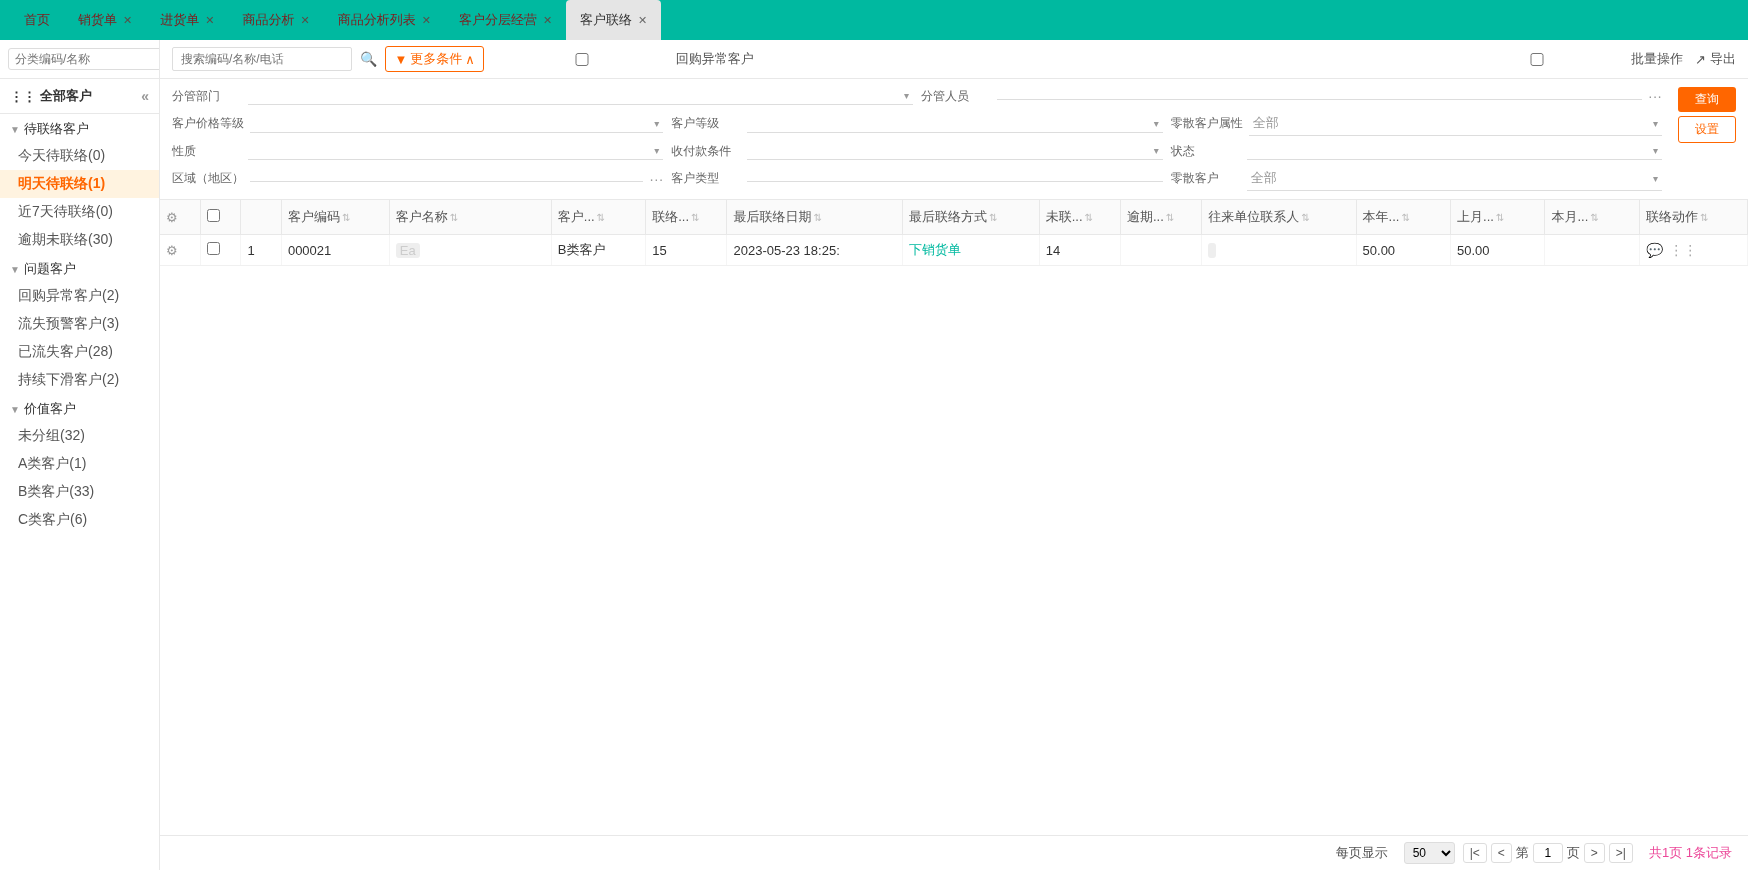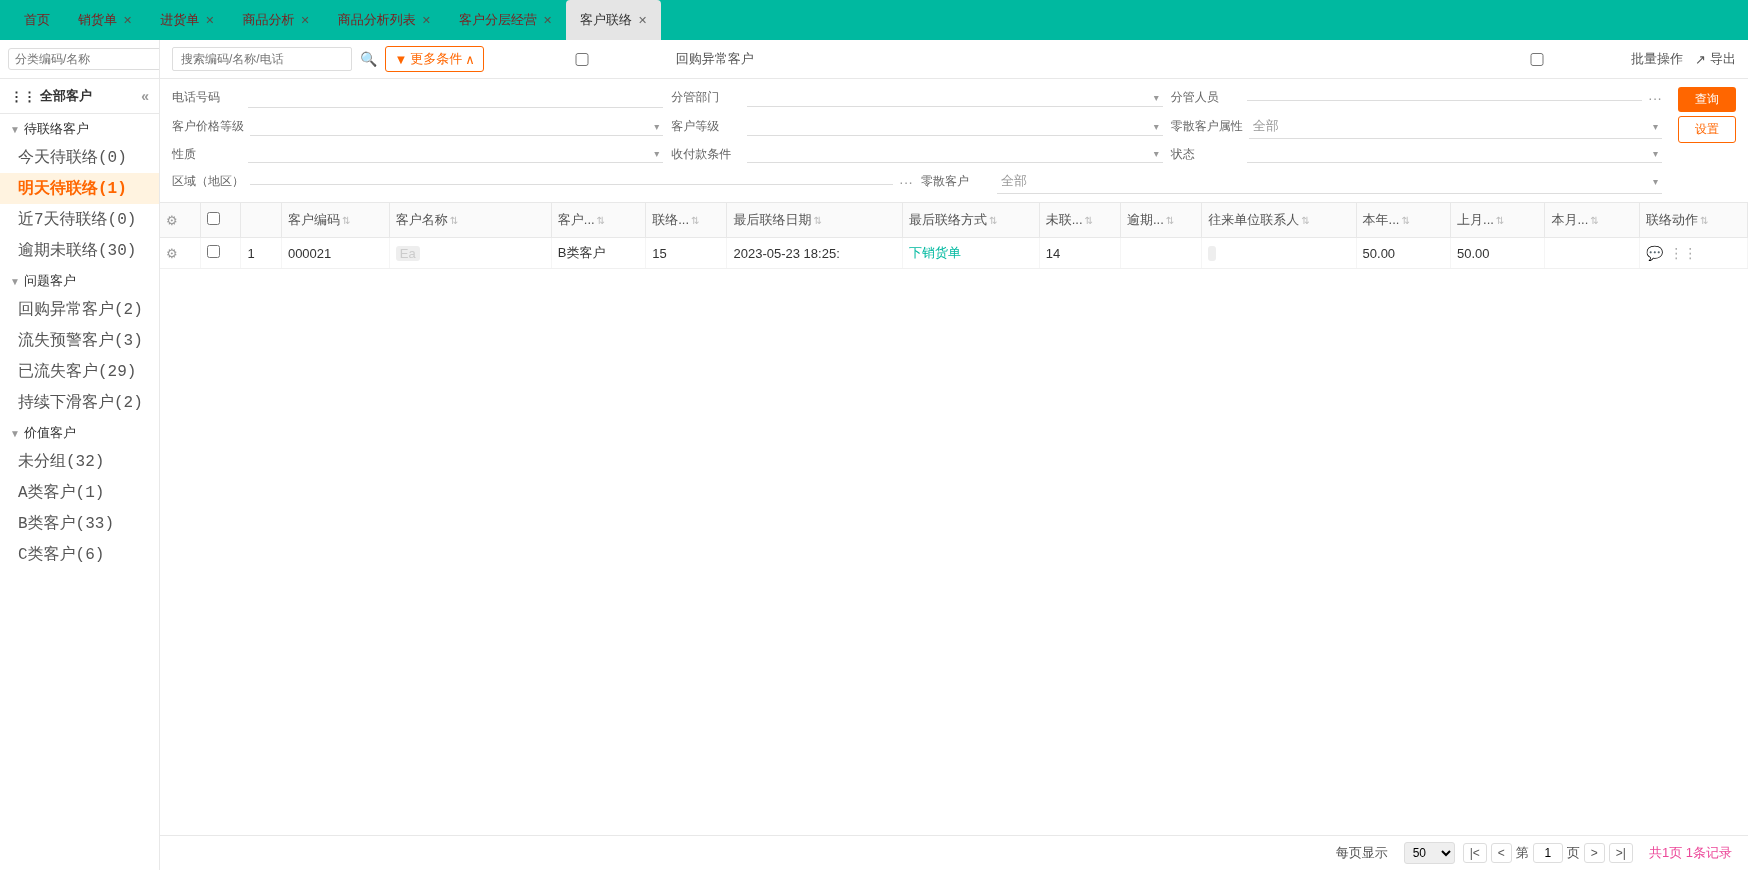--- a/index.html
+++ b/index.html
@@ -86,22 +86,21 @@
       gap: 4px;
     }
     .sidebar-section-title .arrow {
       font-size: 10px;
       color: #999;
     }
     .sidebar-item {
       padding: 5px 10px 5px 18px;
       color: #555;
       cursor: pointer;
-      font-size: 16px;
-      font-family: Liberation Mono, monospace;
+      font-size: 14px;
     }
     .sidebar-item.active { background: #fff3e0; color: #f60; font-weight: bold; }
 
     
     .content {
       flex: 1;
       display: flex;
       flex-direction: column;
       overflow: hidden;
       background: #f5f5f5;
@@ -364,21 +363,21 @@
 
     <div id="sidebar-sections">
         <div class="sidebar-section-title"><span class="arrow">▼</span> 待联络客户</div>
         <div class="sidebar-item">今天待联络(0)</div>
         <div class="sidebar-item active">明天待联络(1)</div>
         <div class="sidebar-item">近7天待联络(0)</div>
         <div class="sidebar-item">逾期未联络(30)</div>
         <div class="sidebar-section-title"><span class="arrow">▼</span> 问题客户</div>
         <div class="sidebar-item">回购异常客户(2)</div>
         <div class="sidebar-item">流失预警客户(3)</div>
-        <div class="sidebar-item">已流失客户(29)</div>
+        <div class="sidebar-item">已流失客户(28)</div>
         <div class="sidebar-item">持续下滑客户(2)</div>
         <div class="sidebar-section-title"><span class="arrow">▼</span> 价值客户</div>
         <div class="sidebar-item">未分组(32)</div>
         <div class="sidebar-item">A类客户(1)</div>
         <div class="sidebar-item">B类客户(33)</div>
         <div class="sidebar-item">C类客户(6)</div>
       </div>
   </aside>
 
   <div class="content">
@@ -406,24 +405,20 @@
         </div>
       </div>
     </div>
 
     <div class="adv-filter">
       <div style="display:flex; gap:8px;">
         <div style="flex:1;">
 
           <div class="adv-filter-row">
             <div class="filter-field">
-              <span class="filter-label">电话号码</span>
-              <input class="filter-input" style="flex: 2 1 0%;">
-            </div>
-            <div class="filter-field">
               <span class="filter-label">分管部门</span>
               <div class="filter-select">
                 <span></span>
                 <span class="caret">▾</span>
               </div>
             </div>
             <div class="filter-field">
               <span class="filter-label">分管人员</span>
               <div class="filter-input" style="flex:2;"></div>
               <span class="filter-dots">···</span>
@@ -476,20 +471,26 @@
                 <span class="caret">▾</span>
               </div>
             </div>
           </div>
 
           <div class="adv-filter-row">
             <div class="filter-field">
               <span class="filter-label">区域（地区）</span>
               <div class="filter-input" style="flex:2;"></div>
               <span class="filter-dots">···</span>
+            </div>
+            <div class="filter-field">
+              <span class="filter-label">客户类型</span>
+              <div class="filter-select">
+                <span></span>
+              </div>
             </div>
             <div class="filter-field">
               <span class="filter-label">零散客户</span>
               <div class="filter-select">
                 <span>全部</span>
                 <span class="caret">▾</span>
               </div>
             </div>
           </div>
         </div>

